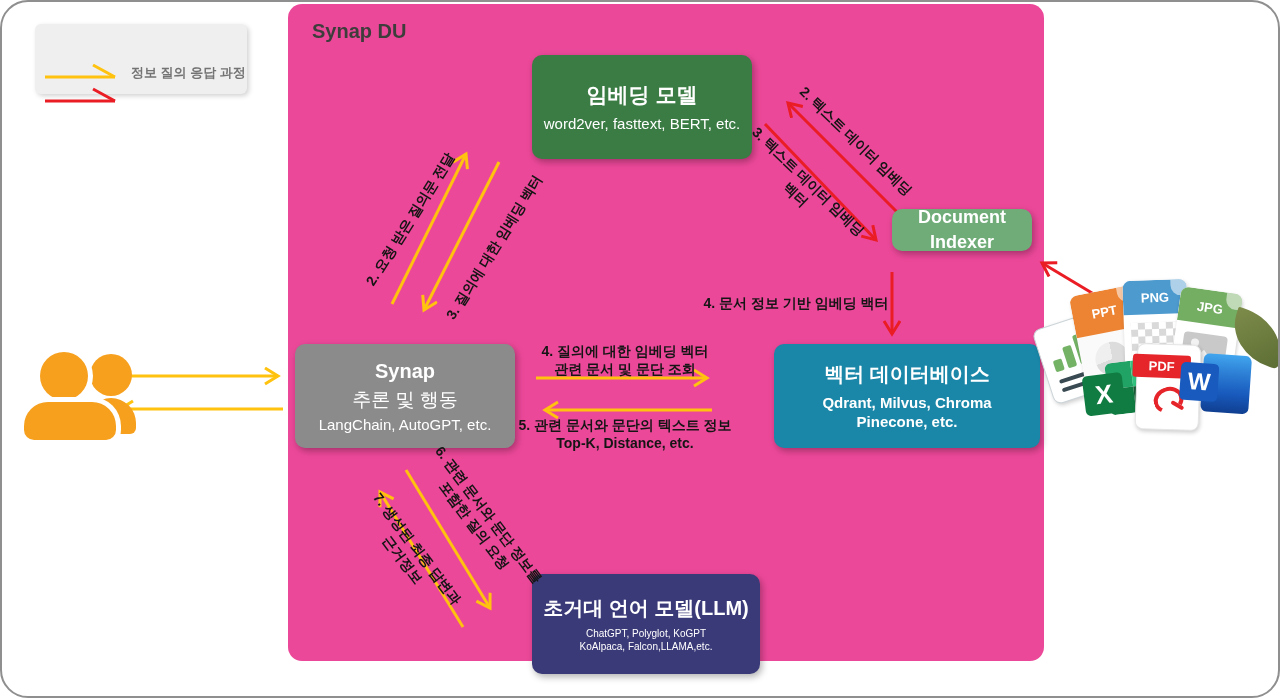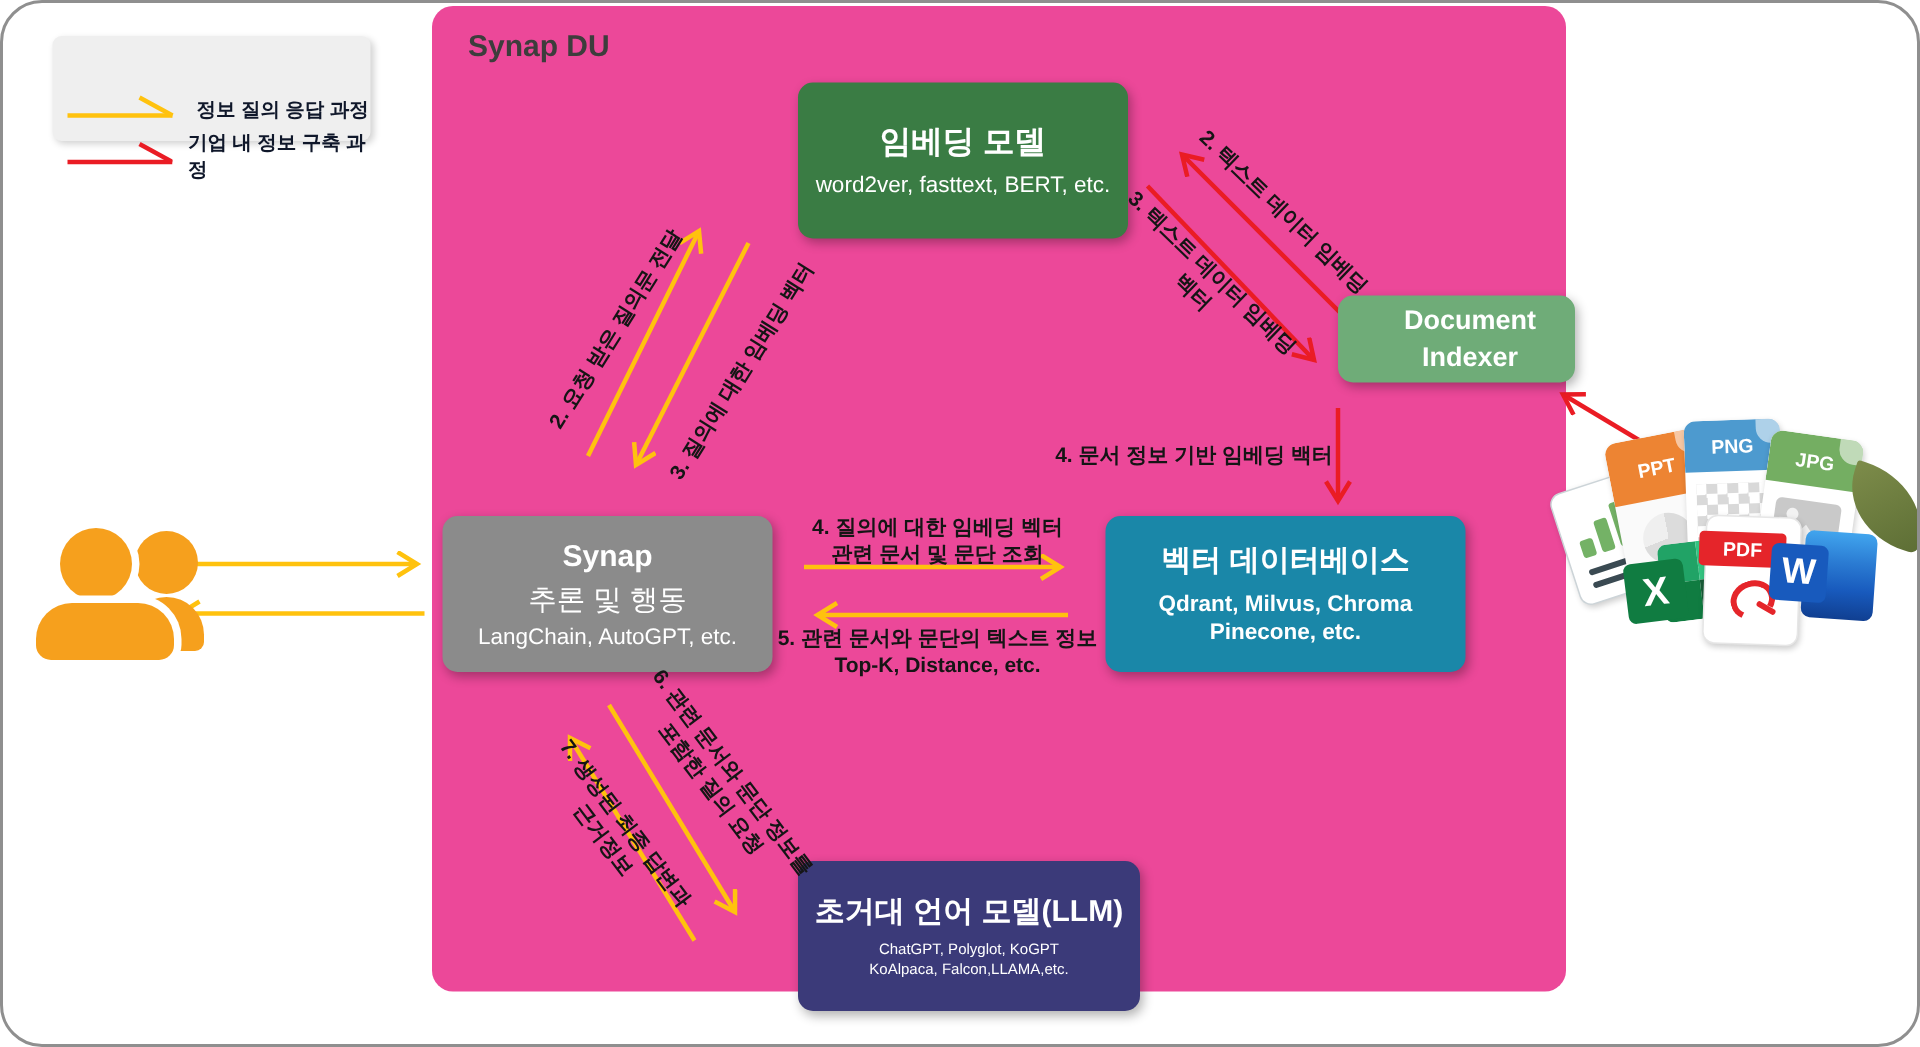--- a/index.html
+++ b/index.html
@@ -7,33 +7,33 @@
     font-family:"Liberation Sans","DejaVu Sans",sans-serif;overflow:hidden;
     border:2px solid #8f8f8f;border-radius:28px;box-sizing:border-box;}
   
   .synap{position:absolute;left:286px;top:2px;width:756px;height:657px;
     background:#ec4899;border-radius:14px;}
   .synap-title{position:absolute;left:24px;top:16px;font-size:20px;font-weight:700;color:#3d3d3c;}
   
   .legend{position:absolute;left:33px;top:22px;width:212px;height:70px;background:#EFEFEF;
     border-radius:6px;box-shadow:2px 2px 5px rgba(0,0,0,.18);}
   .legend-row{position:absolute;left:8px;display:flex;align-items:center;gap:10px;}
-  .legend-row .txt{font-size:13px;font-weight:700;color:#0f172a;}
+  .legend-row .txt{font-size:13px;font-weight:700;color:#737373;}
   
   .node{position:absolute;border-radius:10px;color:#fff;display:flex;flex-direction:column;
     justify-content:center;align-items:center;text-align:center;gap:5px;
     box-shadow:2px 3px 7px rgba(0,0,0,.3);}
   .node .t{font-weight:700;white-space:pre-line;line-height:1.35;}
   .node .s{white-space:pre-line;line-height:1.3;}
   .n-embed{left:530px;top:53px;width:220px;height:104px;}
   .n-embed .t{font-size:21px;}
   .n-embed .s{font-size:15px;}
-  .n-index{left:890px;top:195px;width:140px;height:58px;padding-left:18px;}
+  .n-index{left:890px;top:207px;width:140px;height:42px;}
   .n-index .t{font-size:18px;line-height:1.4;}
-  .n-vdb{left:735px;top:342px;width:240px;height:104px;}
+  .n-vdb{left:772px;top:342px;width:266px;height:104px;}
   .n-vdb .t{font-size:20px;}
   .n-vdb .s{font-size:15px;font-weight:600;}
   .n-react{left:293px;top:342px;width:220px;height:104px;gap:2px;}
   .n-react .t{font-size:20px;}
   .n-react .t2{font-size:19px;font-weight:400;}
   .n-react .s{font-size:15px;}
   .n-llm{left:530px;top:572px;width:228px;height:100px;}
   .n-llm .t{font-size:20px;}
   .n-llm .s{font-size:10px;font-weight:400;}
   
@@ -116,21 +116,20 @@
         <line x1="2" y1="15" x2="72" y2="15" stroke="#FFC20E" stroke-width="3"></line>
         <line x1="50" y1="3" x2="72" y2="15" stroke="#FFC20E" stroke-width="3"></line>
       </svg>
       <span class="txt">정보 질의 응답 과정</span>
     </div>
     <div class="legend-row" style="top:62px;">
       <svg width="78" height="22">
         <line x1="2" y1="15" x2="72" y2="15" stroke="#EA1C24" stroke-width="3"></line>
         <line x1="50" y1="3" x2="72" y2="15" stroke="#EA1C24" stroke-width="3"></line>
       </svg>
-      <span class="txt">기업 내 정보 구축 과정</span>
     </div>
   </div>
 
   <svg class="arrows" width="1280" height="698">
     <defs>
       <marker id="my" markerUnits="userSpaceOnUse" markerWidth="24" markerHeight="24" refX="16" refY="9" orient="auto">
         <path d="M3,1 L16,9 L3,17" fill="none" stroke="#FFC20E" stroke-width="3"></path>
       </marker>
       <marker id="mr" markerUnits="userSpaceOnUse" markerWidth="24" markerHeight="24" refX="16" refY="9" orient="auto">
         <path d="M3,1 L16,9 L3,17" fill="none" stroke="#EA1C24" stroke-width="3"></path>

